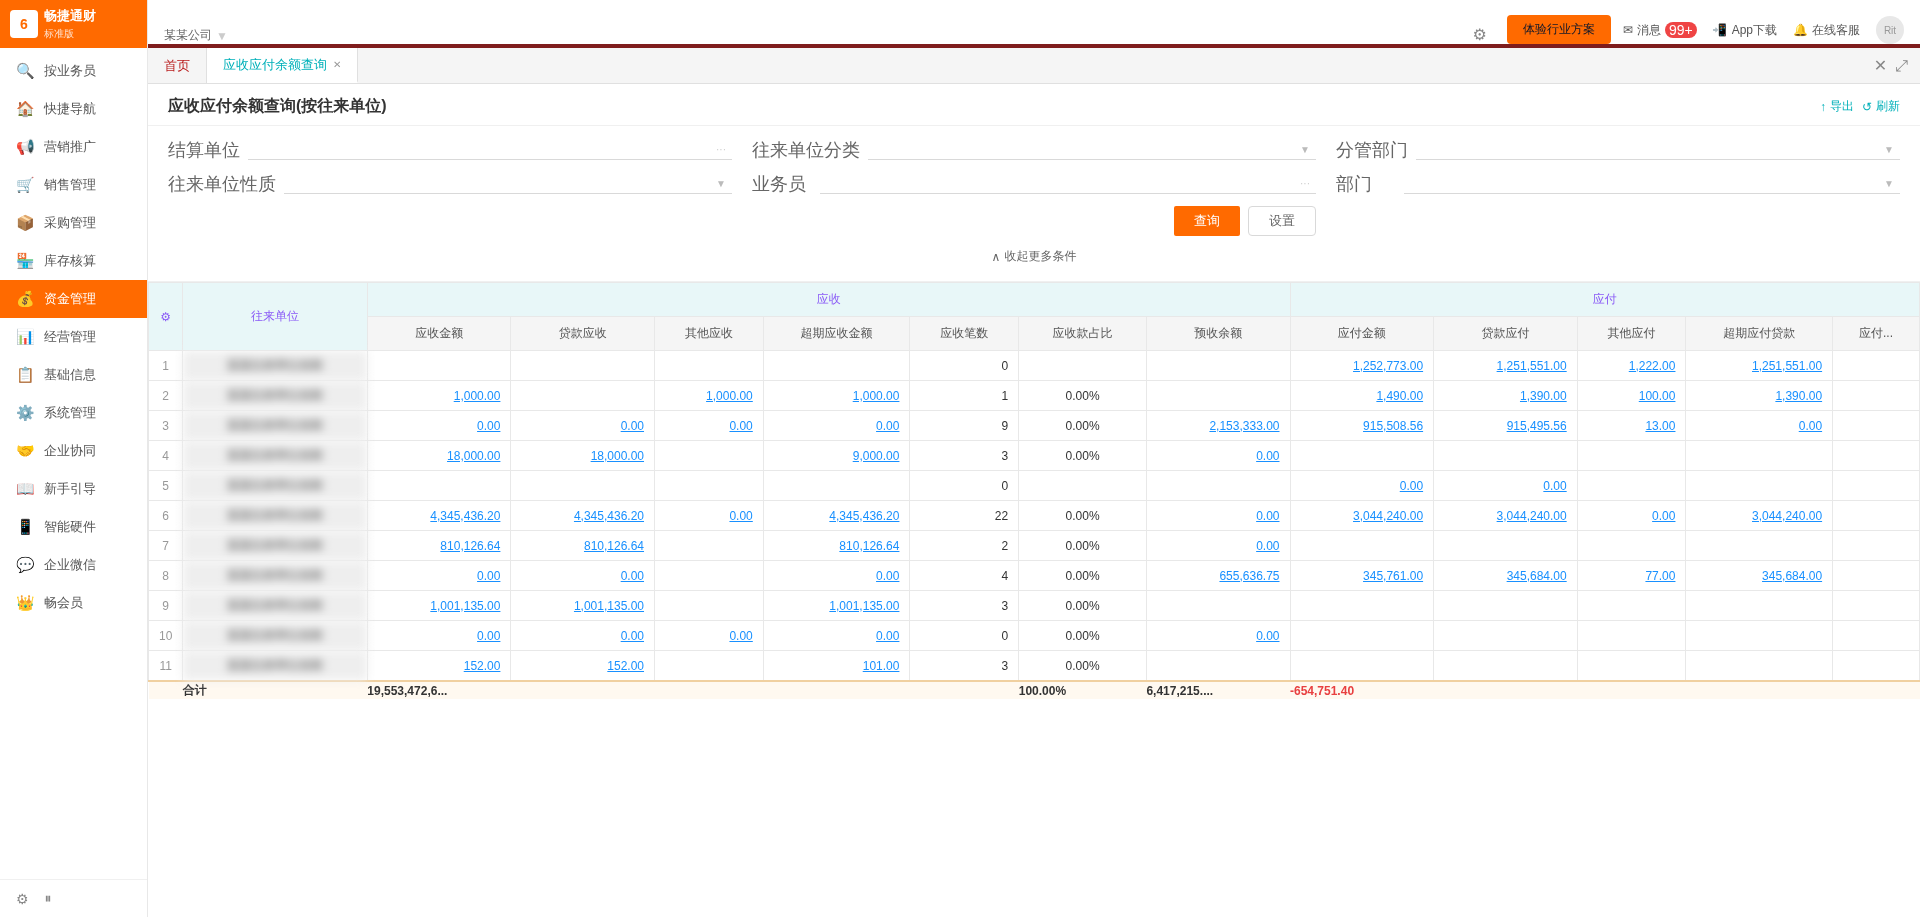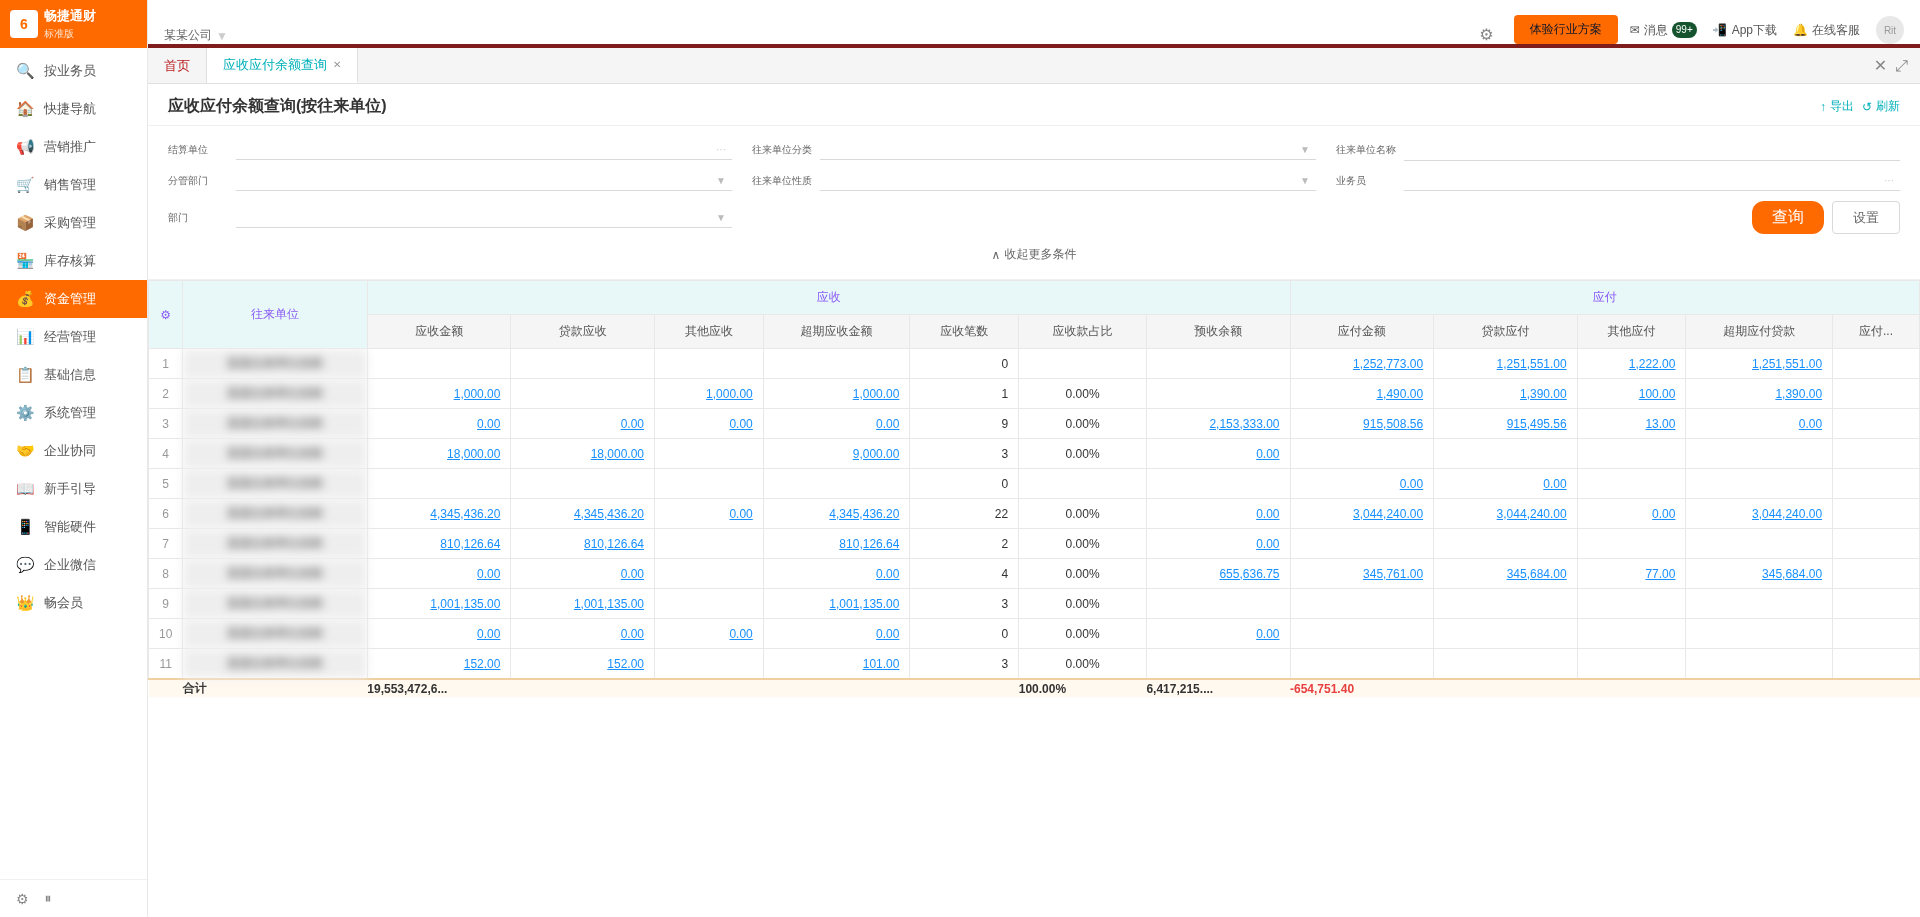--- a/index.html
+++ b/index.html
@@ -47,22 +47,22 @@
     .topbar-gear { color: #888; font-size: 16px; cursor: pointer; margin-right: 8px; }
     .topbar-btn-orange {
       background: #ff6a00; color: #0f172a; border: none; padding: 6px 16px;
       border-radius: 4px; cursor: pointer; font-size: 12px; white-space: nowrap;
     }
     .topbar-right {
       display: flex; align-items: center; gap: 16px; color: #555; font-size: 12px;
     }
     .topbar-right-item { display: flex; align-items: center; gap: 4px; cursor: pointer; }
     .badge {
-      background: #14532d; color: #fff; border-radius: 10px;
-      font-size: 10px; padding: 0 4px; min-width: 18px; text-align: center; line-height: 16px;
+      background: #ef4444; color: #fff; border-radius: 10px;
+      font-size: 14px; padding: 0 4px; min-width: 18px; text-align: center; line-height: 16px;
     }
     .topbar-avatar {
       width: 28px; height: 28px; border-radius: 50%; background: #ddd; overflow: hidden;
     }
 
     
     .tabbar {
       position: fixed; left: 148px; top: 48px; right: 0; height: 36px;
       background: #f5f5f5; border-bottom: 1px solid #e0e0e0; z-index: 98;
       display: flex; align-items: stretch;
@@ -126,41 +126,41 @@
     .scheme-icon-2 {
       width: 16px; height: 16px; border-radius: 50%; background: #f0f0f0;
       display: flex; align-items: center; justify-content: center; color: #888; font-size: 9px;
     }
     .scheme-active { color: #ff6a00; }
 
     .filter-grid {
       display: grid; grid-template-columns: 1fr 1fr 1fr; gap: 10px 20px; margin-left: 0;
     }
     .filter-row { display: flex; align-items: center; gap: 8px; }
-    .filter-field-label { color: #666; font-size: 10px; white-space: nowrap; min-width: 60px; }
+    .filter-field-label { color: #666; font-size: 18px; white-space: nowrap; min-width: 60px; }
     .filter-input {
       flex: 1; border: none; border-bottom: 1px solid #d9d9d9; padding: 4px 6px;
       font-size: 12px; outline: none; color: #333; background: transparent;
     }
     .filter-input-dots { color: #ccc; font-size: 10px; cursor: pointer; }
     .filter-select {
       flex: 1; border: none; border-bottom: 1px solid #d9d9d9;
       font-size: 12px; outline: none; color: #333; background: transparent; cursor: pointer;
       display: flex; align-items: center; justify-content: space-between; padding: 4px 6px;
     }
     .filter-dropdown-arrow { color: #bbb; font-size: 10px; }
     .filter-collapse-btn {
       display: flex; align-items: center; justify-content: center; gap: 4px;
       padding: 4px 12px; color: #666; font-size: 12px; cursor: pointer; margin-top: 8px;
     }
 
     
     .query-btn {
       background: #ff6a00; color: #fff; border: none; padding: 6px 20px;
-      border-radius: 12px; cursor: pointer; font-size: 16px;
+      border-radius: 2px; cursor: pointer; font-size: 13px;
     }
     .set-btn {
       background: #fff; color: #666; border: 1px solid #d9d9d9; padding: 5px 20px;
       border-radius: 4px; cursor: pointer; font-size: 13px;
     }
 
     
     .table-container { overflow: auto; background: #fff; }
     table {
       width: 100%; border-collapse: collapse; font-size: 12px;
@@ -334,24 +334,20 @@
               <div style="flex:1; border-bottom:1px solid #d9d9d9; padding:4px 6px; display:flex; justify-content:flex-end; align-items:center;">
                 <span class="filter-input-dots">···</span>
               </div>
             </div>
             <div class="filter-row">
               <span class="filter-field-label">往来单位分类</span>
               <div class="filter-select">
                 <span></span>
                 <span class="filter-dropdown-arrow">▼</span>
               </div>
-            </div>
-            <div class="filter-row">
-              <span class="filter-field-label">往来单位名称</span>
-              <input class="filter-input" style="">
             </div>
 
             <div class="filter-row">
               <span class="filter-field-label">分管部门</span>
               <div class="filter-select">
                 <span></span>
                 <span class="filter-dropdown-arrow">▼</span>
               </div>
             </div>
             <div class="filter-row">

